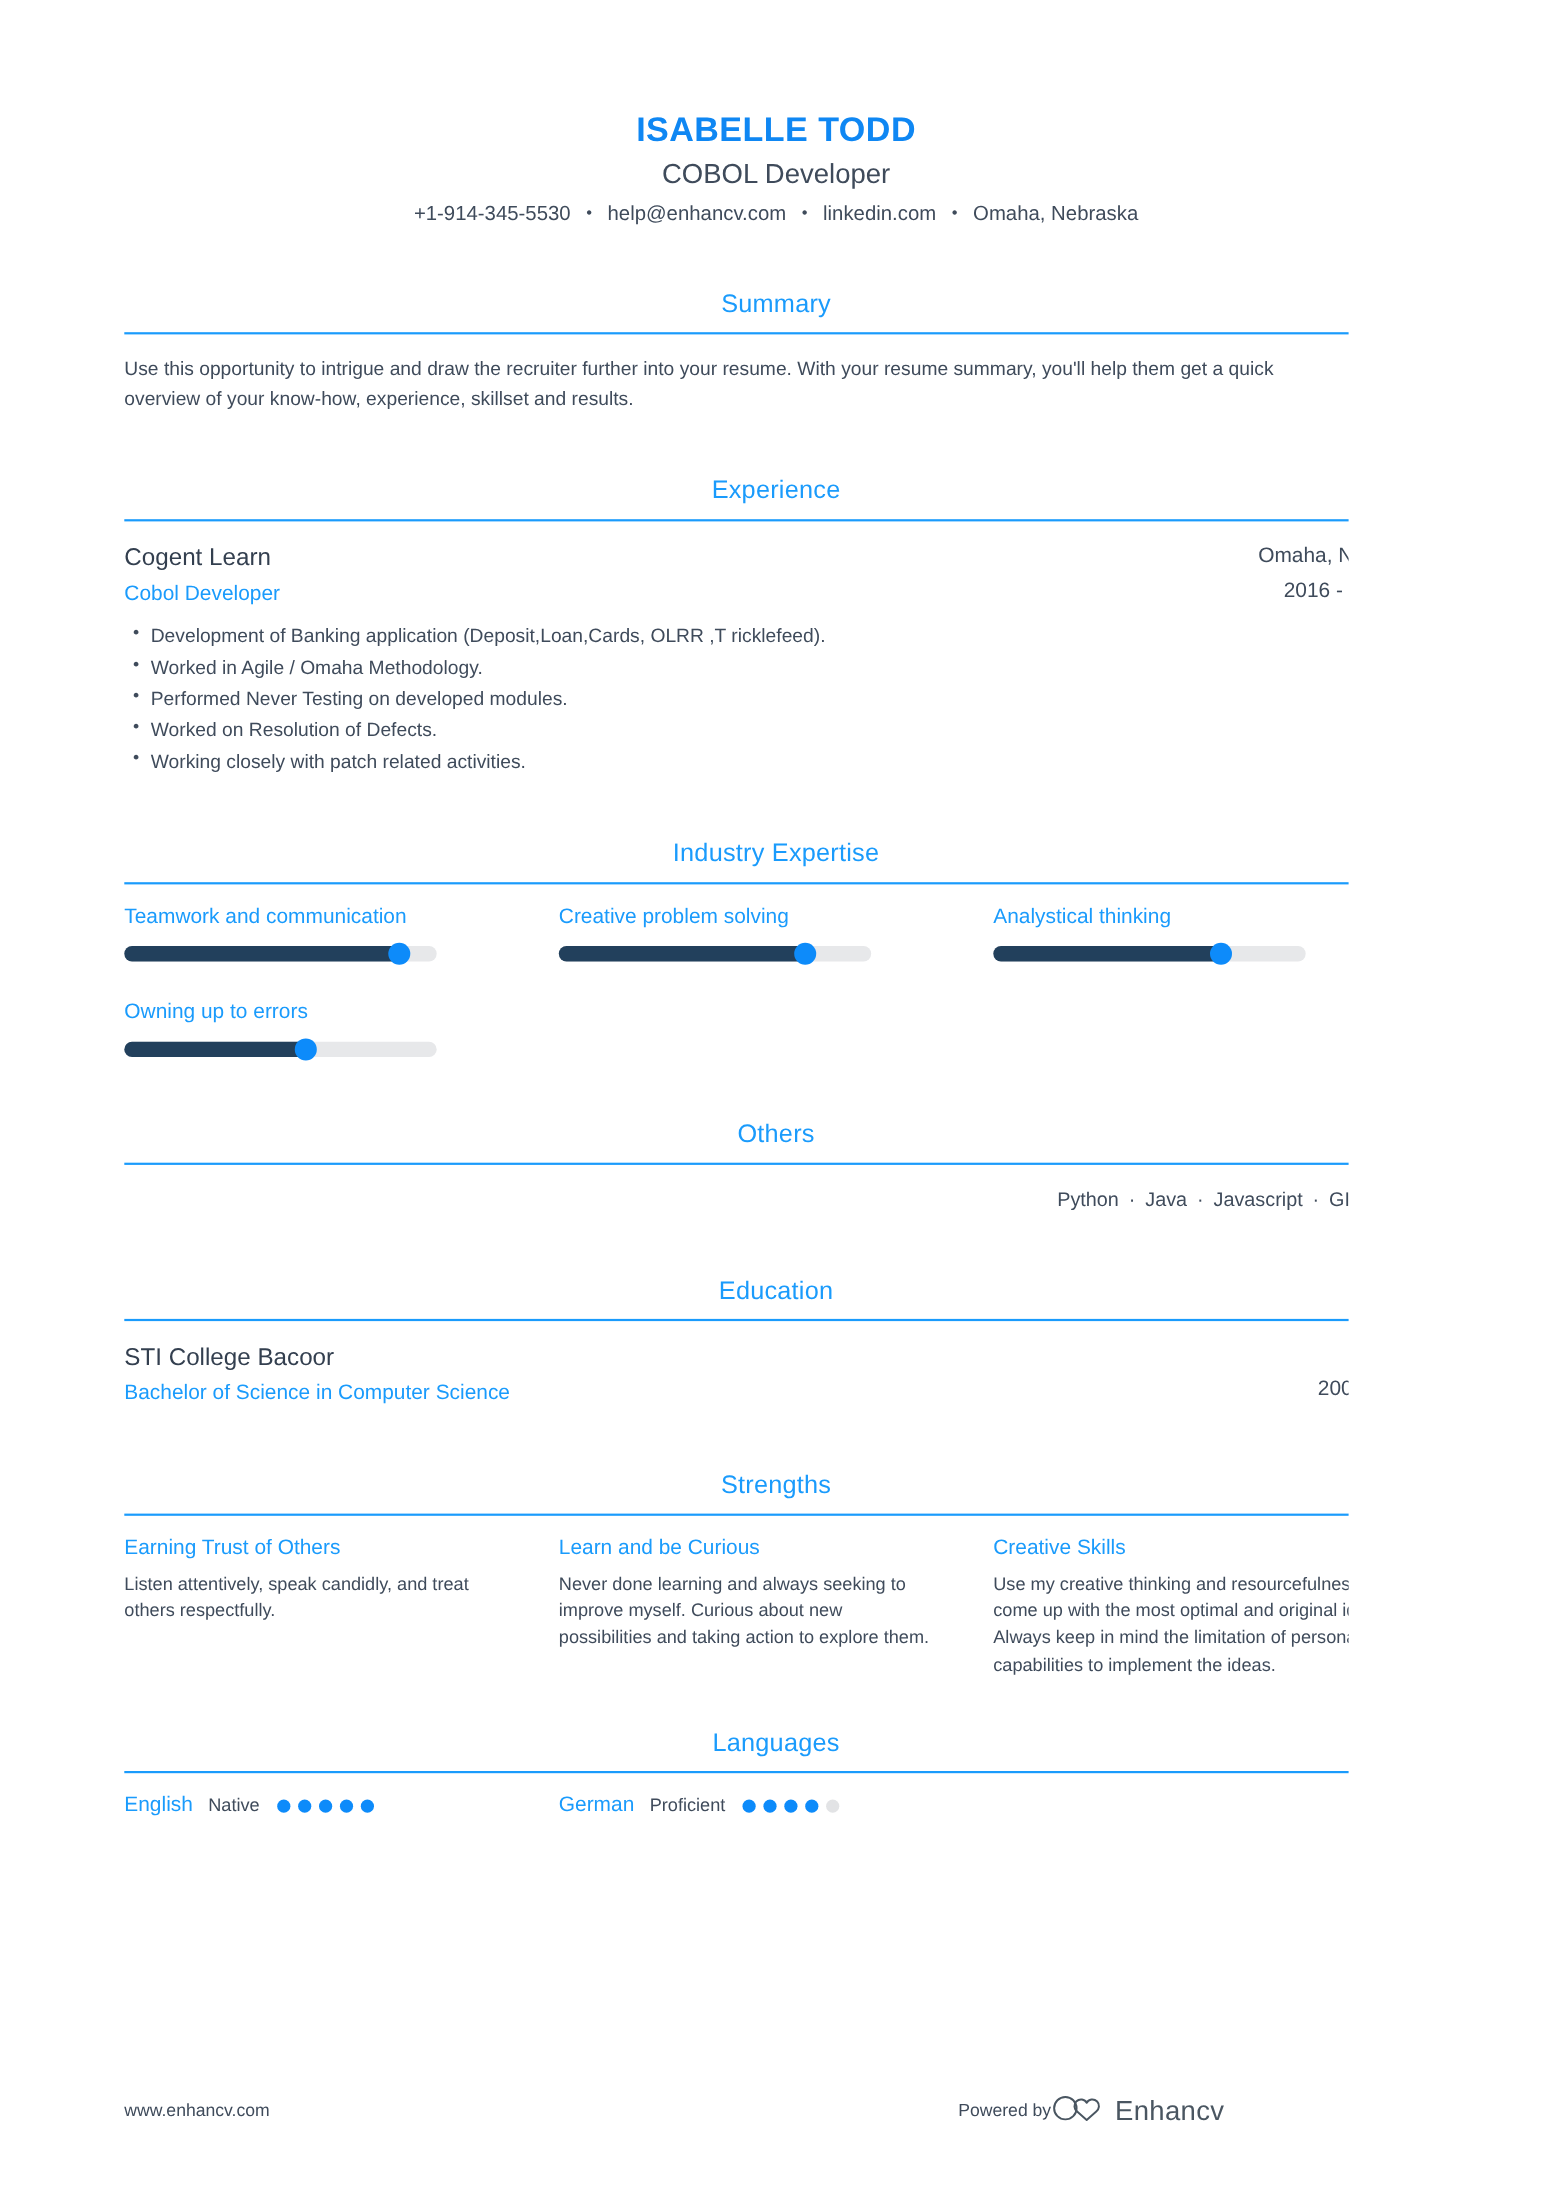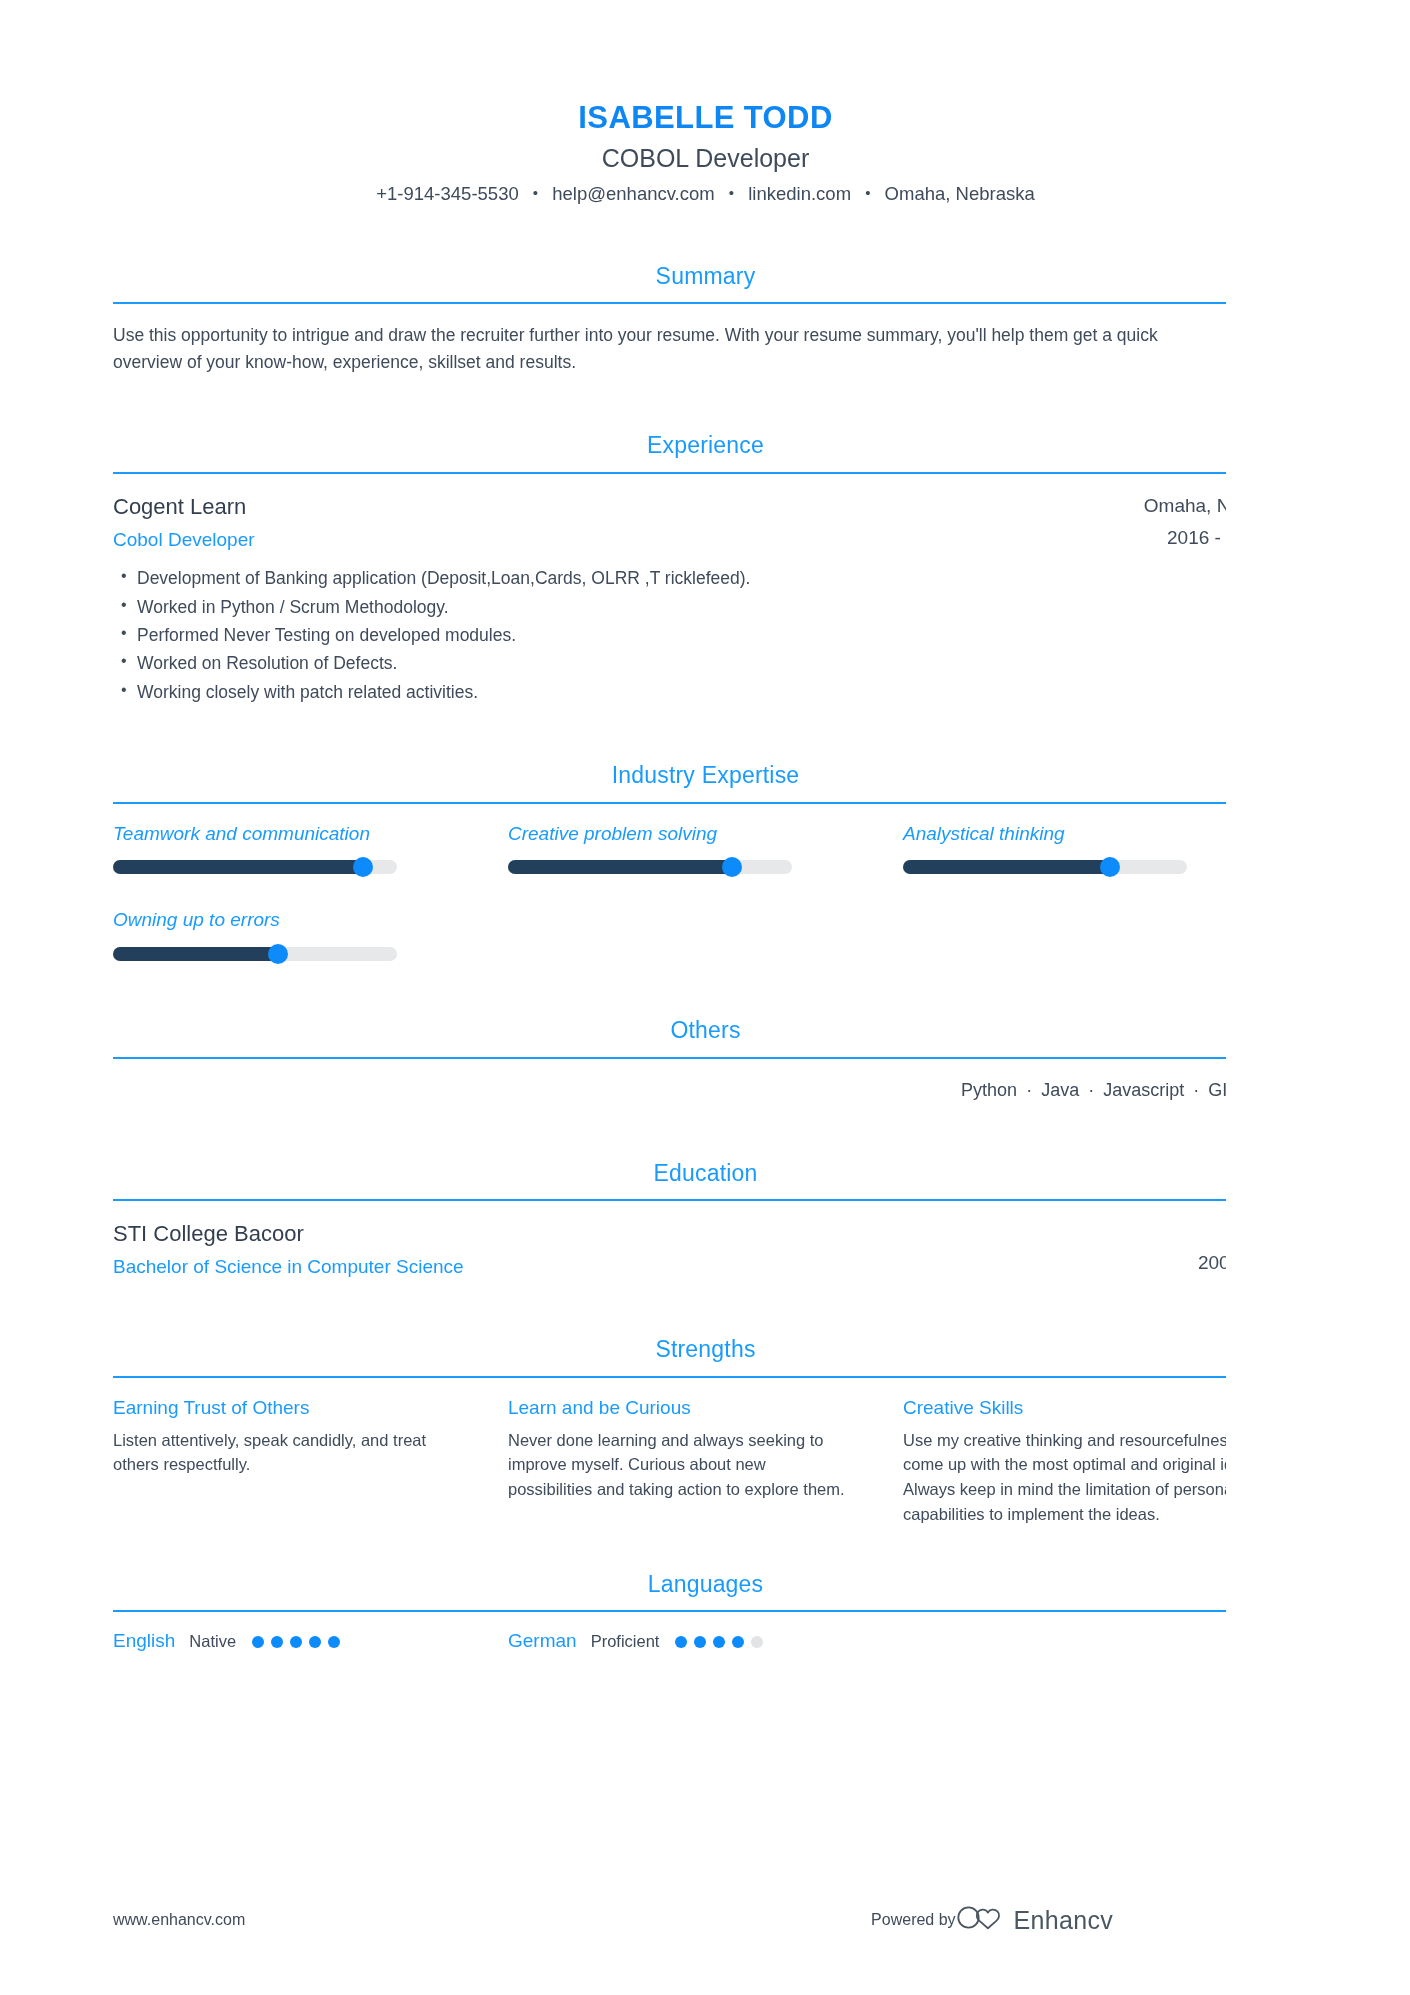--- a/index.html
+++ b/index.html
@@ -133,21 +133,20 @@
   .grid3 > .cell {
     width: 33.333%;
     box-sizing: border-box;
     padding-right: 52px;
   }
   .exp-label {
     font-size: 19px;
     color: #1a9bfc;
     line-height: 1.3;
     margin-bottom: 14px;
-    font-style: italic;
   }
   .slider {
     position: relative;
     height: 14px;
     border-radius: 7px;
     background: #e7e8ea;
     width: 284px;
   }
   .slider .fill {
     position: absolute;
@@ -296,21 +295,21 @@
             <div class="org">Cogent Learn</div>
             <div class="role">Cobol Developer</div>
           </div>
           <div class="entry-right">
             <div class="meta">Omaha, Nebraska</div>
             <div class="meta">2016 - Ongoing</div>
           </div>
         </div>
         <ul class="bullets">
           <li>Development of Banking application (Deposit,Loan,Cards, OLRR ,T ricklefeed).</li>
-          <li>Worked in Python / Scrum Methodology.</li>
+          <li>Worked in Agile / Omaha Methodology.</li>
           <li>Performed Never Testing on developed modules.</li>
           <li>Worked on Resolution of Defects.</li>
           <li>Working closely with patch related activities.</li>
         </ul>
       </div>
     </div>
 
     <div class="gap-lg"></div>
 
     <div class="section">

